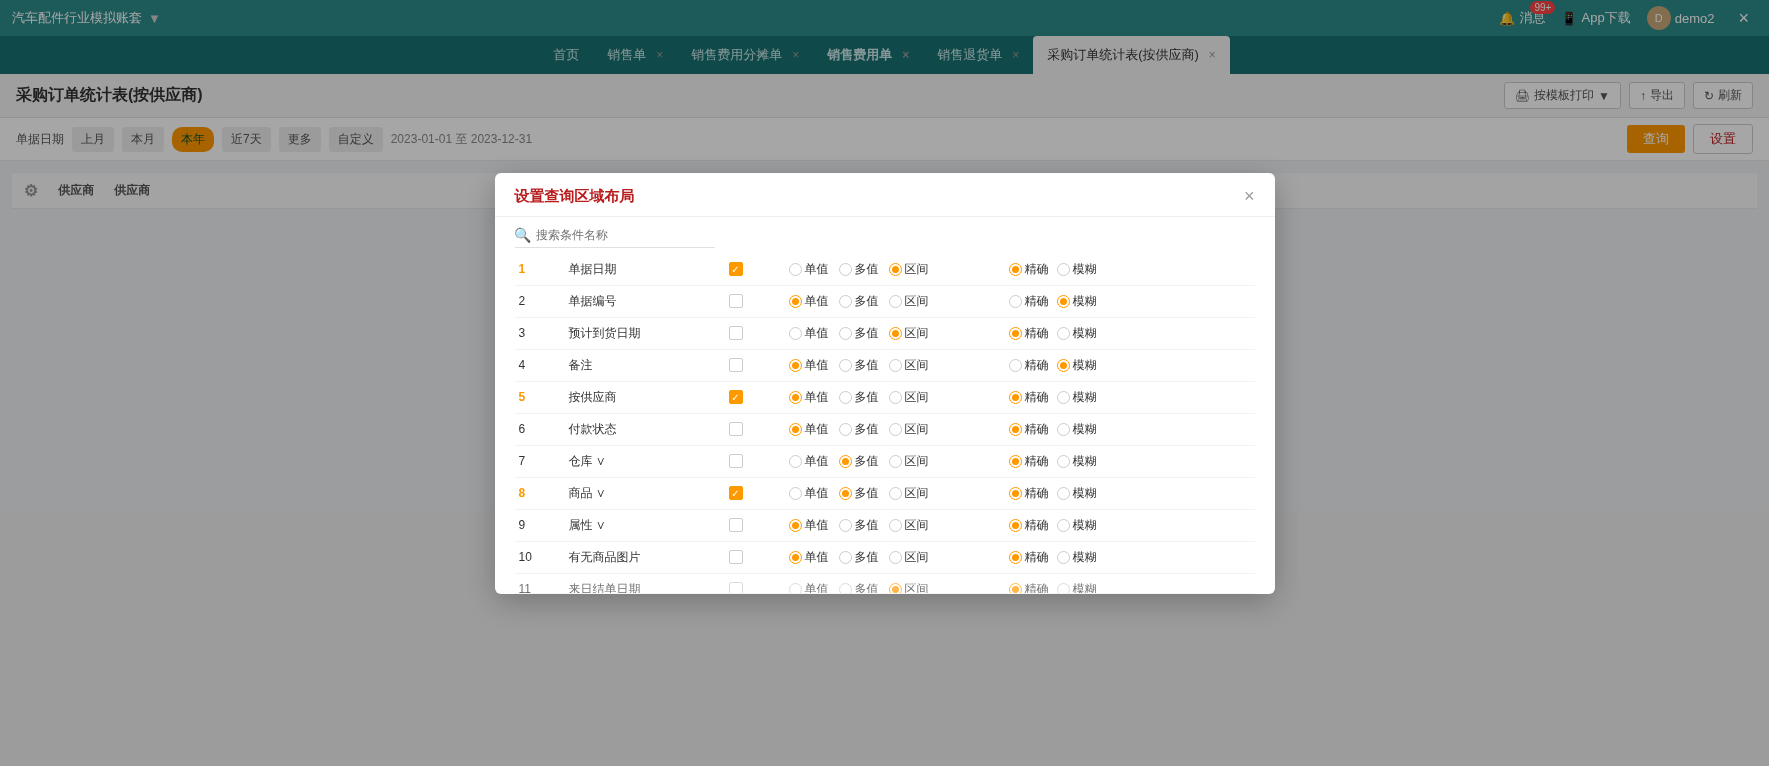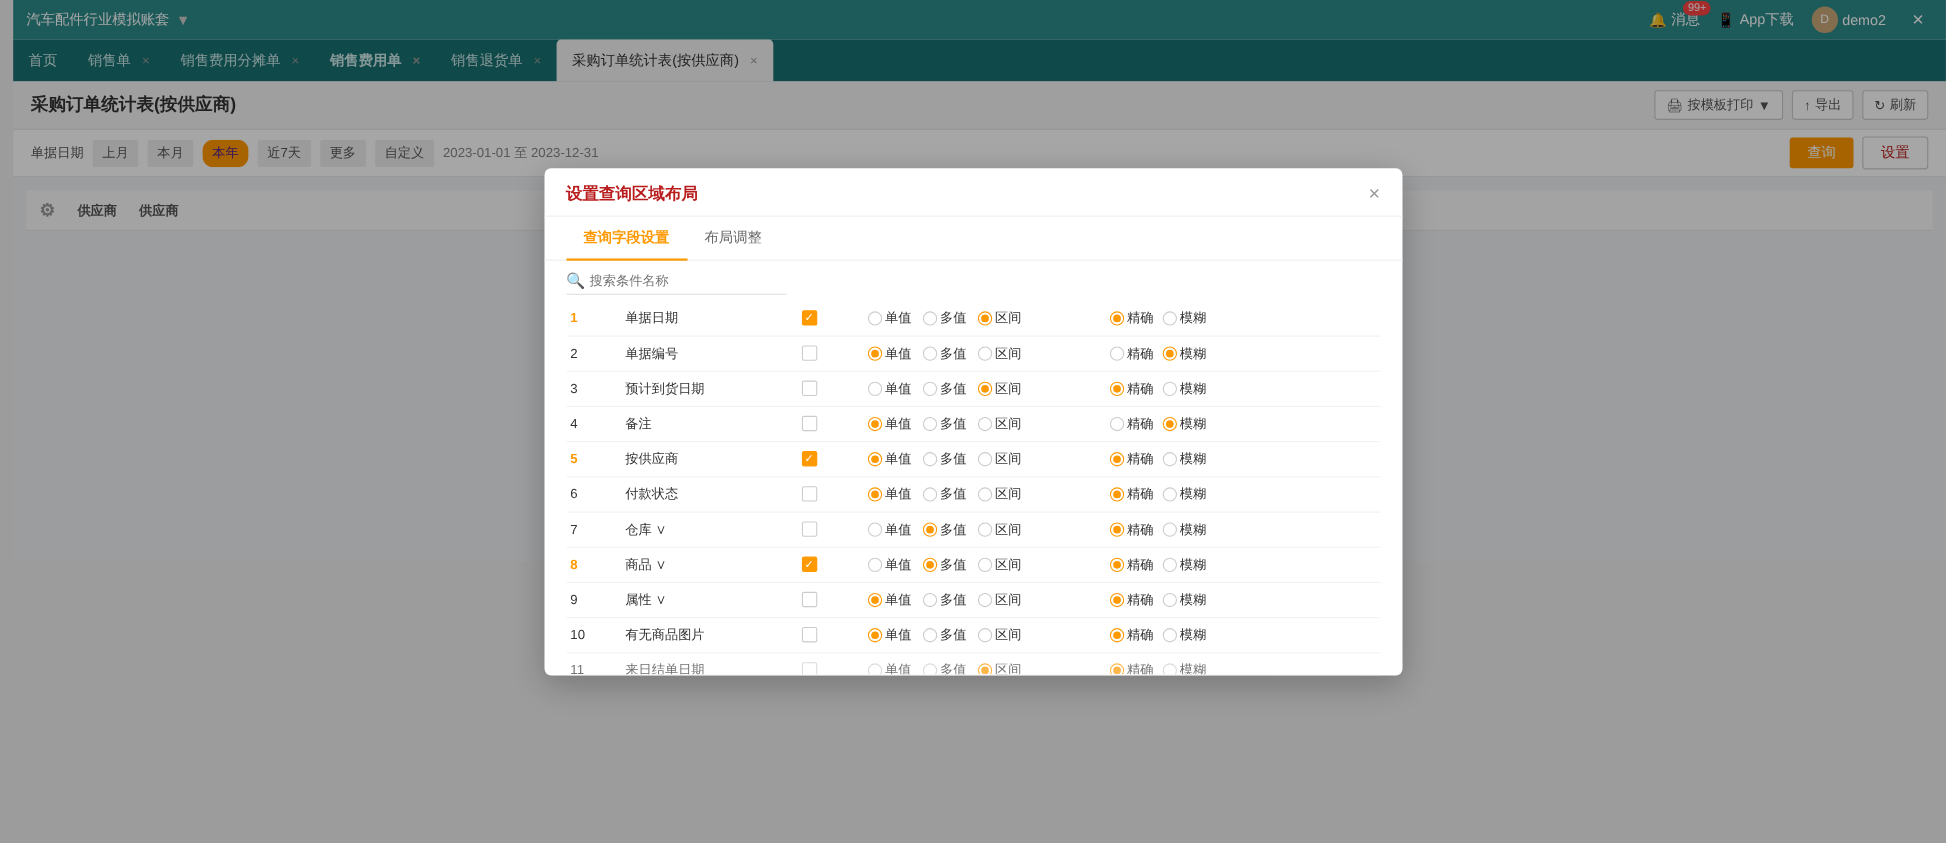--- a/index.html
+++ b/index.html
@@ -20,20 +20,21 @@
     .badge { background: #f44; color: #fff; font-size: 10px; border-radius: 8px; padding: 1px 4px; position: absolute; top: -8px; right: -10px; }
     .close-x { color: #fff; font-size: 18px; cursor: pointer; padding: 0 8px; }
 
     
     .tab-bar {
       background: #1a7070;
       height: 38px;
       display: flex;
       align-items: center;
       padding: 0 0px;
+      justify-content: center;
     }
     .tab-item {
       height: 38px;
       display: flex;
       align-items: center;
       padding: 0 14px;
       color: #cce8e8;
       font-size: 13px;
       cursor: pointer;
       position: relative;
@@ -63,21 +64,21 @@
     .filter-bar {
       background: #fff;
       padding: 6px 16px;
       display: flex;
       align-items: center;
       gap: 8px;
       border-bottom: 1px solid #e8e8e8;
       flex-wrap: wrap;
     }
     .filter-btn { padding: 3px 8px; border-radius: 3px; cursor: pointer; font-size: 12px; border: 1px solid transparent; color: #555; }
-    .filter-btn.active { background: #f90; color: #4c1d95; border-radius: 10px; }
+    .filter-btn.active { background: #f90; color: #14532d; border-radius: 10px; }
     .filter-date { font-size: 12px; color: #888; }
 
     
     .content-area {
       background: #f0f2f5;
       padding: 12px;
       position: relative;
     }
     .table-area {
       background: #fff;
@@ -288,21 +289,21 @@
       font-size: 13px;
       color: #fff;
     }
 
     
     .dialog-table::-webkit-scrollbar { width: 6px; }
     .dialog-table::-webkit-scrollbar-track { background: #f5f5f5; }
     .dialog-table::-webkit-scrollbar-thumb { background: #ccc; border-radius: 3px; }
 
     
-    .bg-page { filter: blur(0px); padding-left: 12px; }
+    .bg-page { filter: blur(0px); }
     .col-header {
       display: flex;
       align-items: center;
       padding: 8px 12px;
       background: #fafafa;
       border-bottom: 1px solid #e8e8e8;
       font-size: 12px;
       font-weight: bold;
       color: #555;
       gap: 20px;
@@ -425,28 +426,20 @@
 </div>
 
 <div class="overlay">
   <div class="dialog">
 
     <div class="dialog-header">
       <span class="dialog-title">设置查询区域布局</span>
       <span class="dialog-close">×</span>
     </div>
 
-    <div class="dialog-tabs">
-      <div class="dialog-tab active">
-        <span>查询字段设置</span>
-      </div>
-      <div class="dialog-tab">
-        <span>布局调整</span>
-      </div>
-    </div>
 
     <div class="dialog-search">
       <div class="search-box">
         <span class="search-icon">🔍</span>
         <input type="text" placeholder="搜索条件名称" style="">
       </div>
     </div>
 
     <div class="dialog-table">
 

